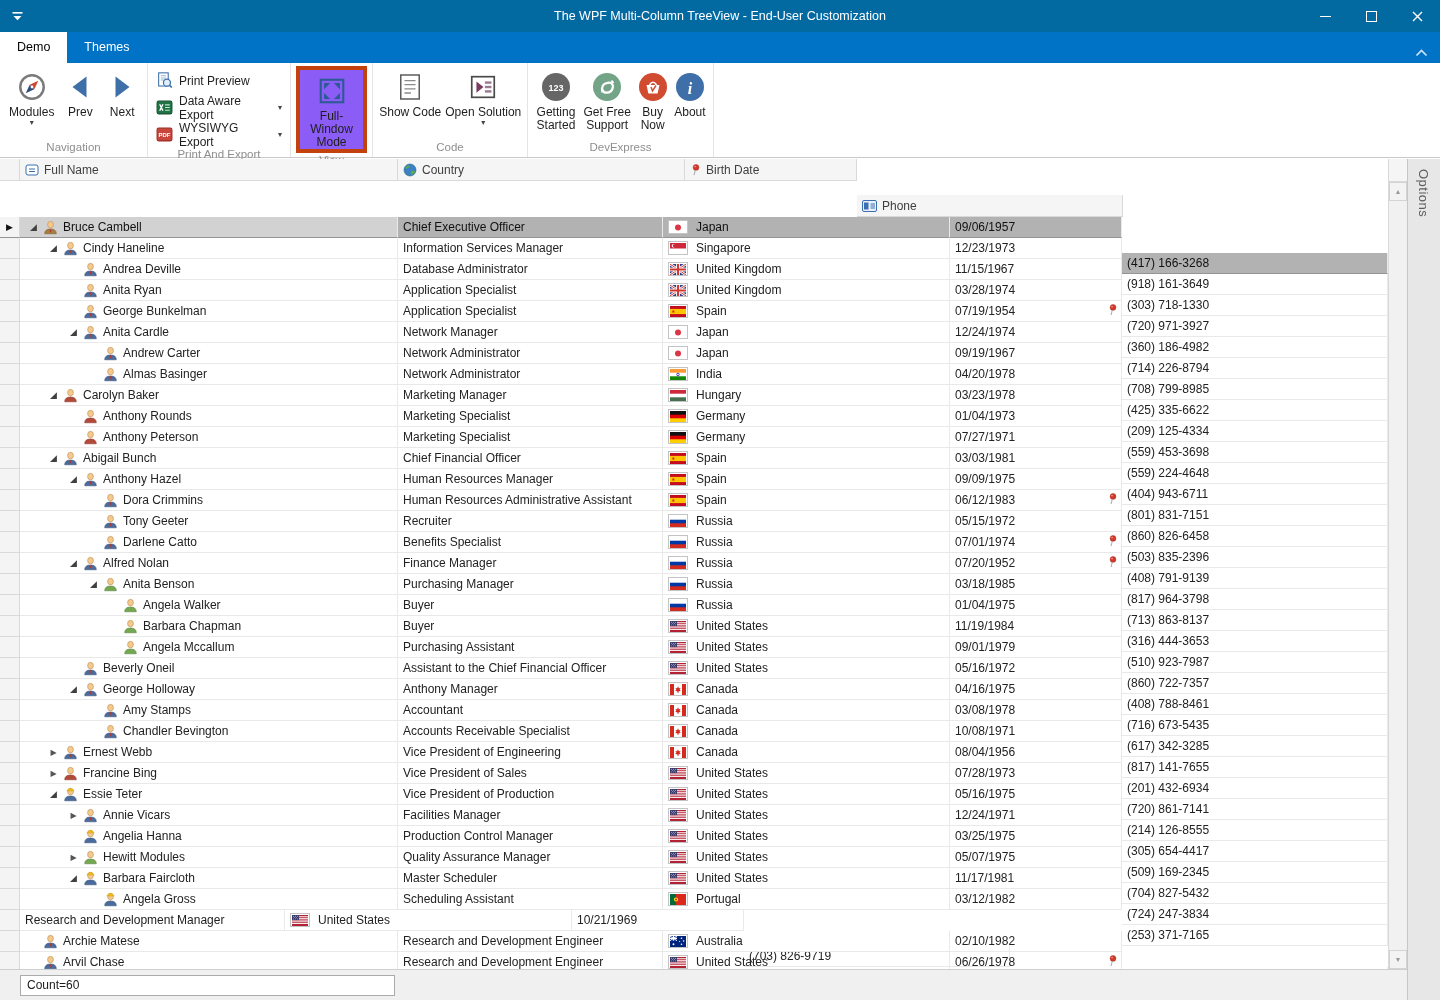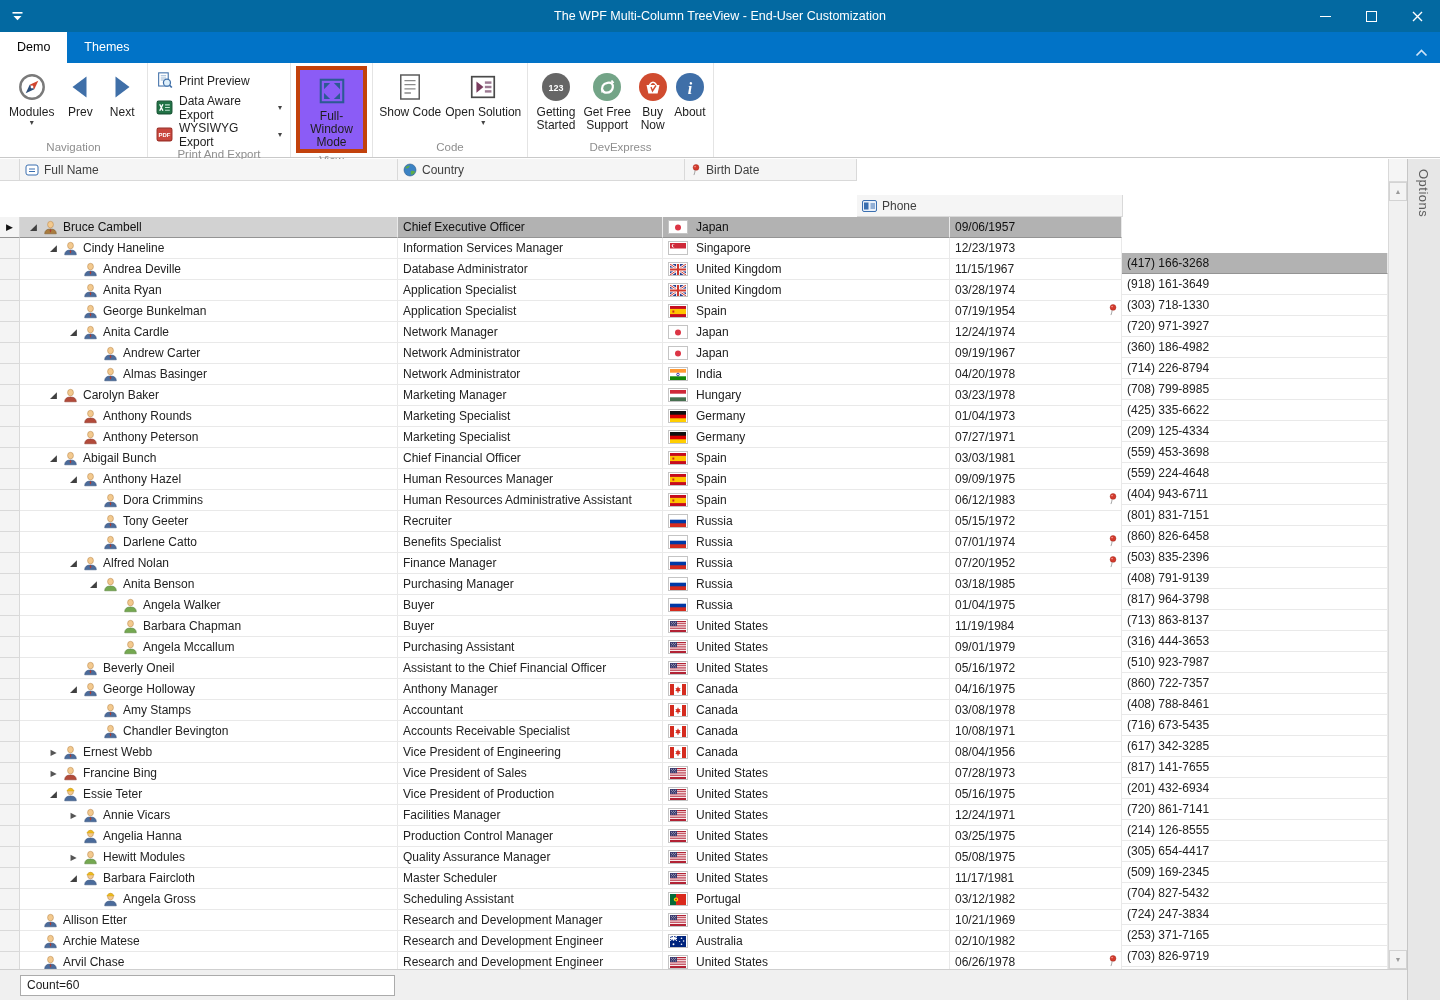--- a/index.html
+++ b/index.html
@@ -1344,21 +1344,21 @@
                 <circle cx="4.5" cy="2.6" r="0.45"></circle>
                 <circle cx="1.5" cy="3.9" r="0.45"></circle>
                 <circle cx="3.5" cy="3.9" r="0.45"></circle>
                 <circle cx="5.5" cy="3.9" r="0.45"></circle>
               </g>
             </svg>
           </span>
           <span>United States</span>
         </div>
         <div class="cell c4">
-          <span>05/08/1975</span>
+          <span>05/07/1975</span>
         </div>
         <div class="cell c5">(704) 827-5432</div>
       </div>
       <div class="row">
         <div class="cell c0"></div>
         <div class="cell c1" style="padding-left: 44px;">
           <span class="glyph exp">◢</span>
           <span class="pic">
             <svg width="15" height="15" viewBox="0 0 16 16">
     <ellipse cx="8" cy="4.9" rx="3.1" ry="3.5" fill="#f3c98e" stroke="#b98a50" stroke-width="0.6"></ellipse>
@@ -1419,32 +1419,20 @@
           </span>
           <span>Portugal</span>
         </div>
         <div class="cell c4">
           <span>03/12/1982</span>
         </div>
         <div class="cell c5">(253) 371-7165</div>
       </div>
       <div class="row">
         <div class="cell c0"></div>
-        <div class="cell c1" style="padding-left: 4px;">
-          <span class="glyph"></span>
-          <span class="pic">
-            <svg width="15" height="15" viewBox="0 0 16 16">
-    <ellipse cx="8" cy="4.9" rx="3.1" ry="3.5" fill="#f3c98e" stroke="#b98a50" stroke-width="0.6"></ellipse>
-
-    <path d="M1.8 14.7 Q1.8 9.6 8 9.6 Q14.2 9.6 14.2 14.7 Z" fill="#4a6b9b" stroke="#35507a" stroke-width="0.6"></path>
-    <path d="M8 9.6 L9 11.3 L8 13.5 L7 11.3 Z" fill="#b03a2e"></path>
-            </svg>
-          </span>
-          <span>Allison Etter</span>
-        </div>
         <div class="cell c2">Research and Development Manager</div>
         <div class="cell c3">
           <span class="flagbox">
             <svg width="16" height="11" viewBox="0 0 16 11" style="margin:auto">
               <rect width="16" height="11" fill="#b22234"></rect>
               <path d="M0 1.7 H16 M0 3.4 H16 M0 5.1 H16 M0 6.8 H16 M0 8.5 H16" stroke="#fff" stroke-width="0.9"></path>
               <rect width="7" height="5.1" fill="#3c3b6e"></rect>
               <g fill="#fff">
                 <circle cx="1.5" cy="1.3" r="0.45"></circle>
                 <circle cx="3.5" cy="1.3" r="0.45"></circle>

